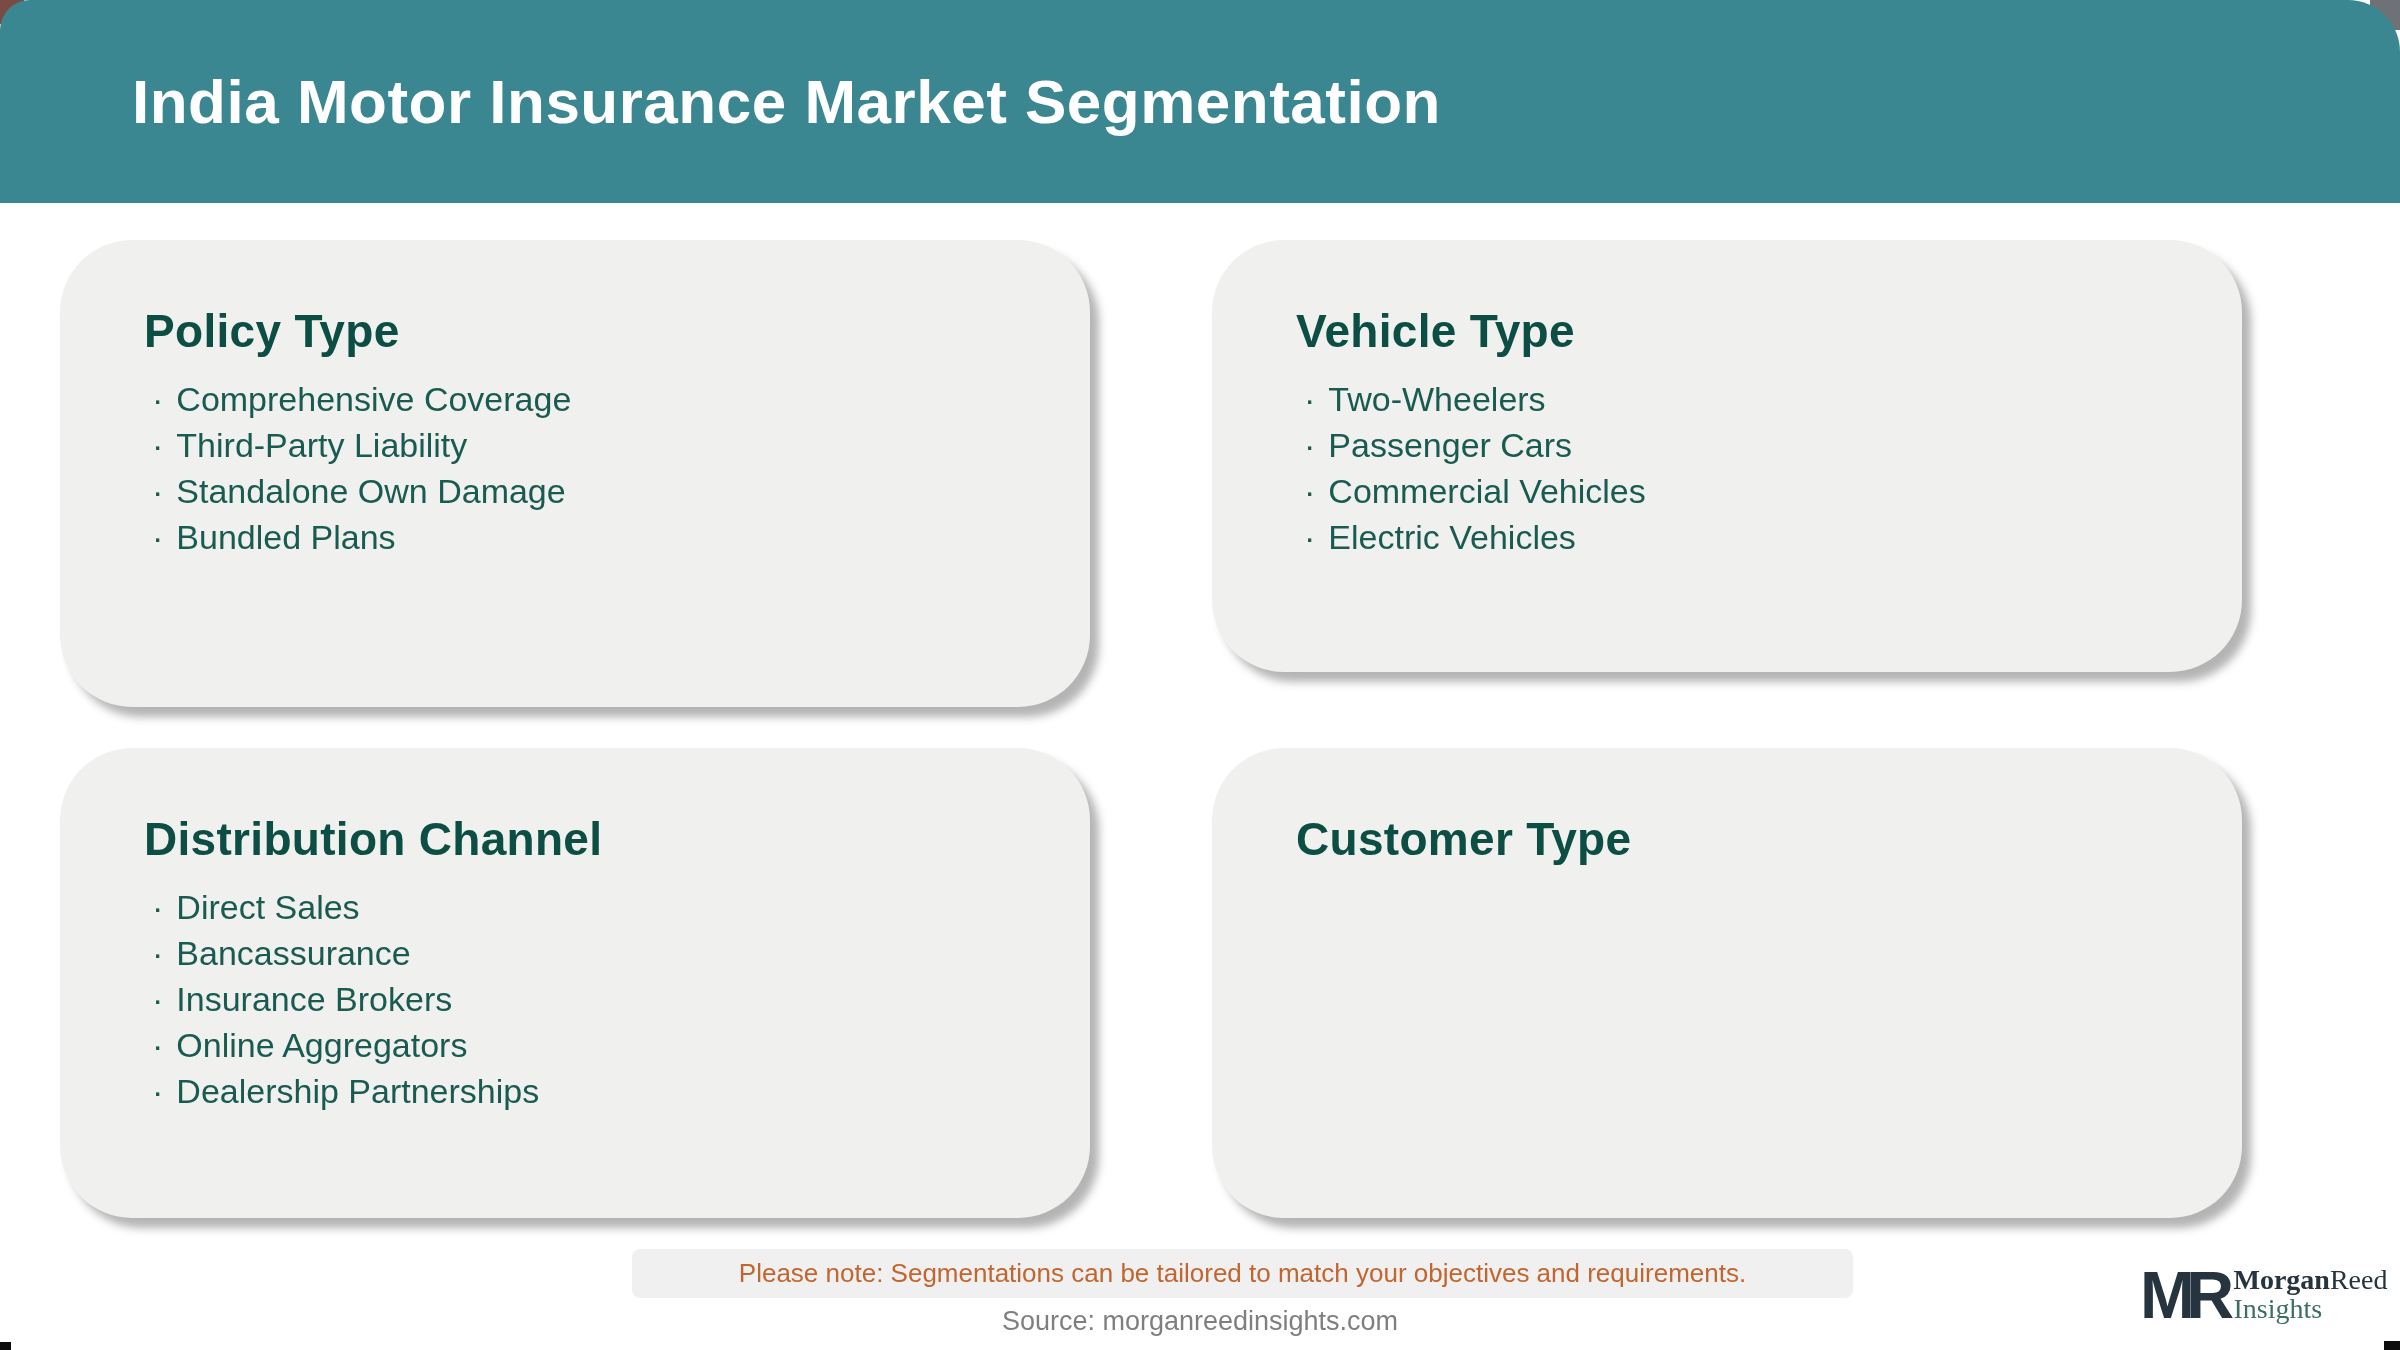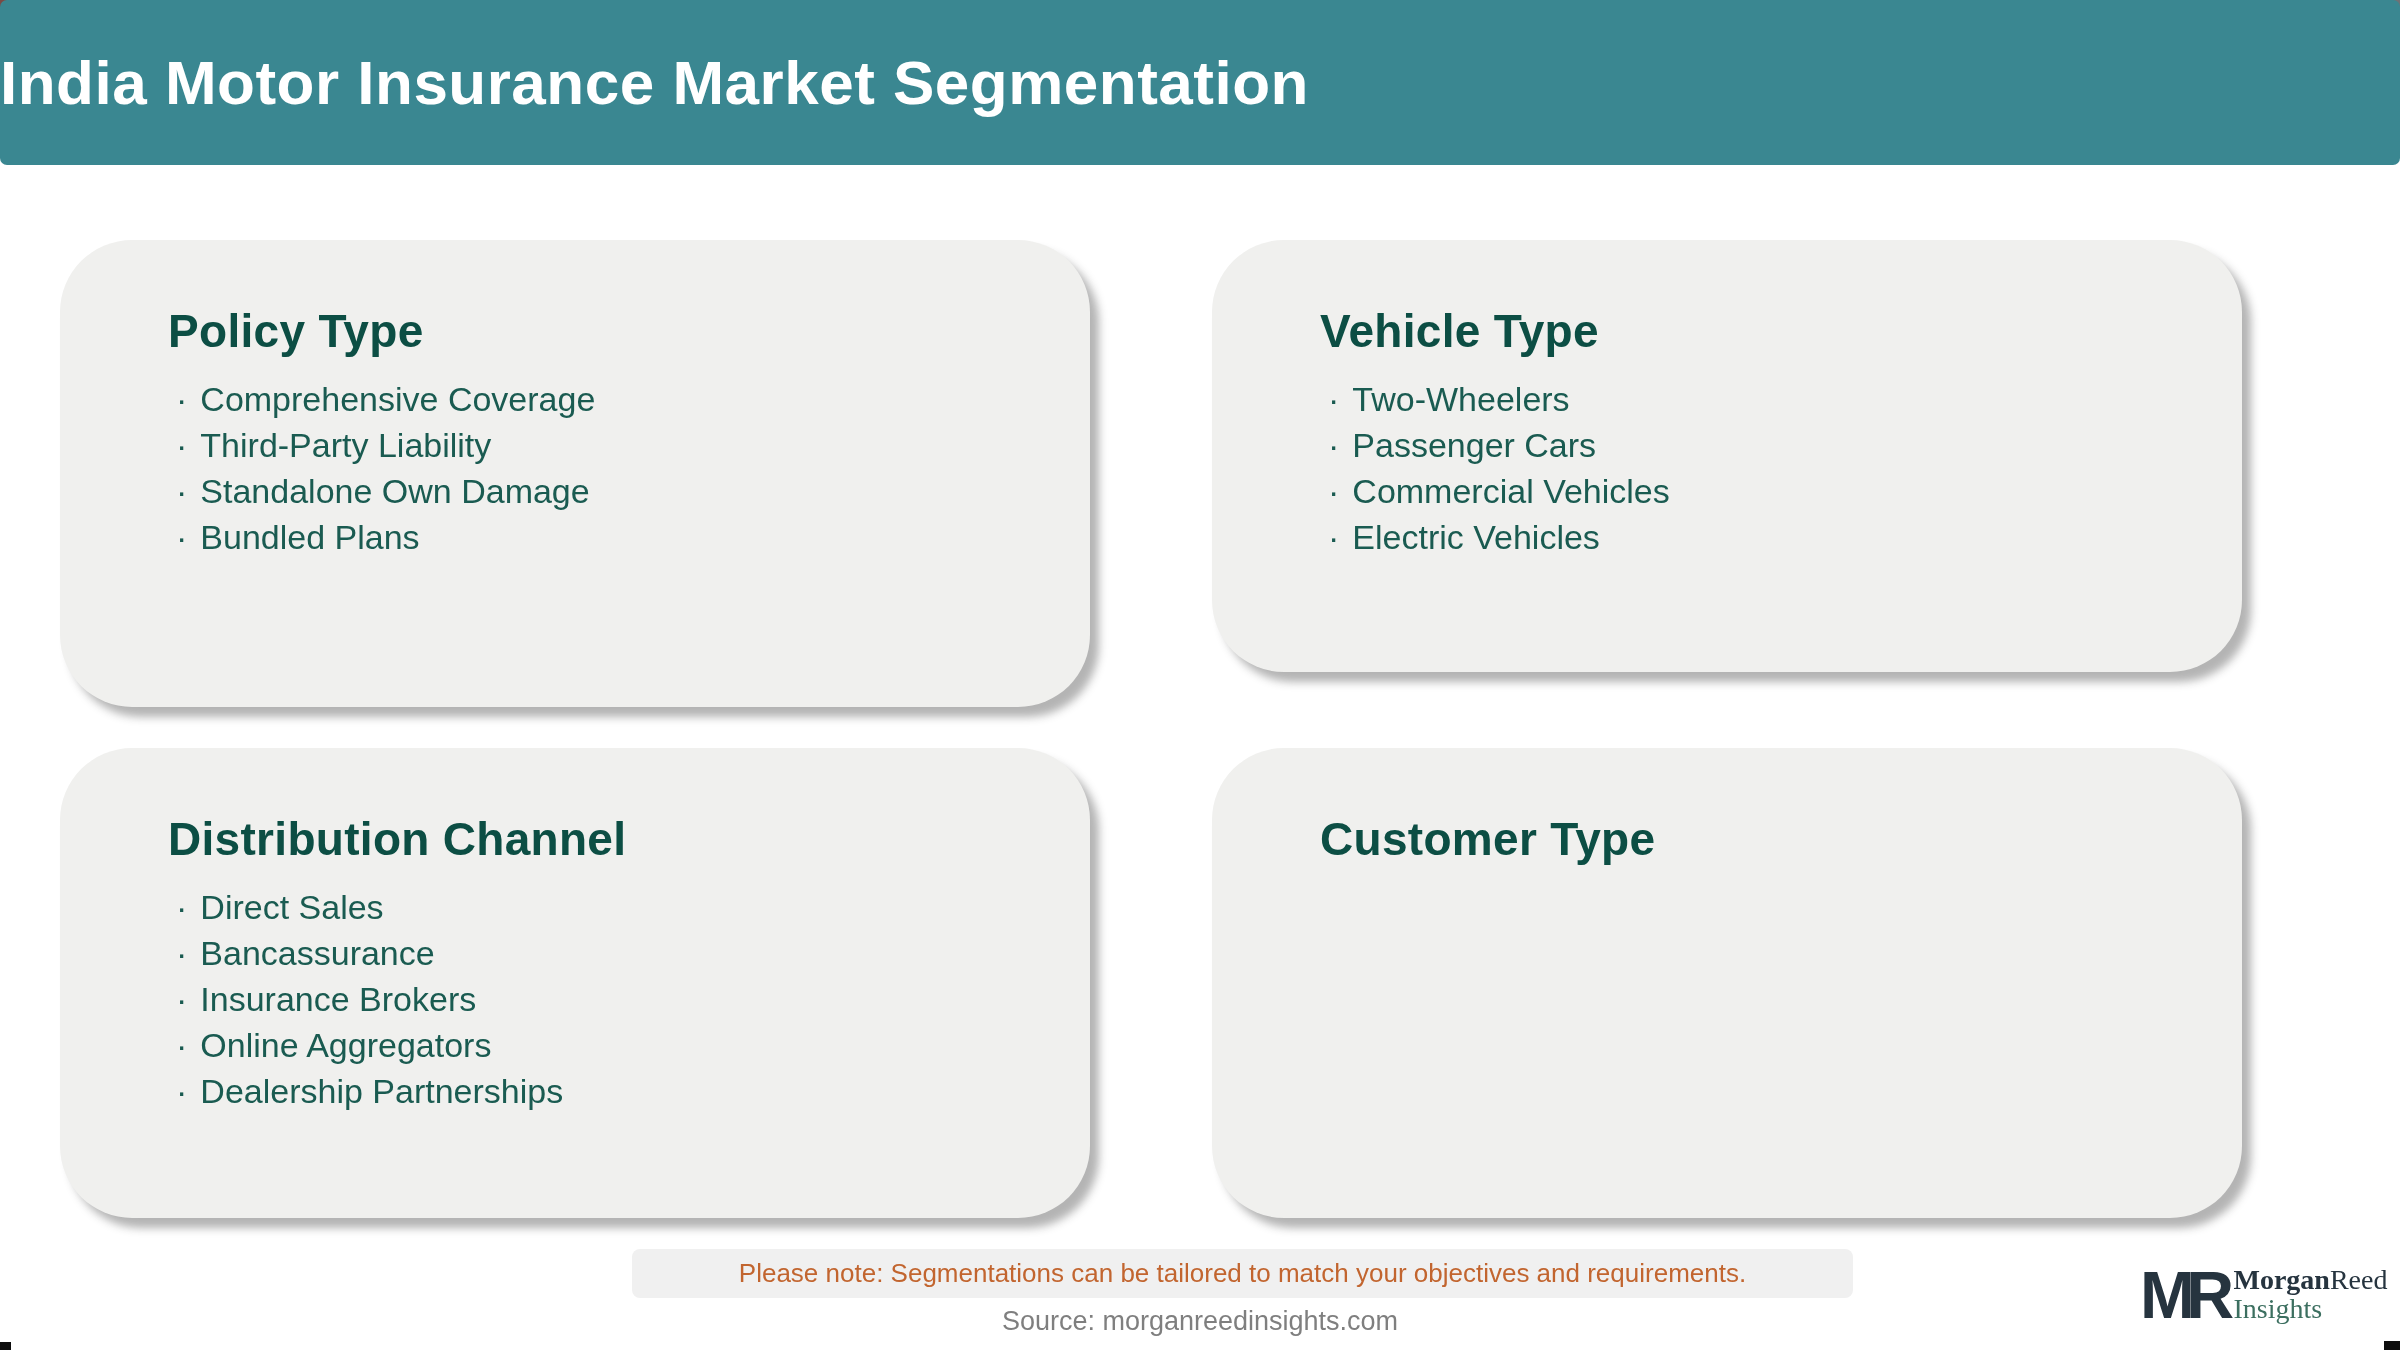--- a/index.html
+++ b/index.html
@@ -17,43 +17,43 @@
     position: absolute; left: 0; top: 0;
     width: 24px; height: 24px; background: #7c4a44;
   }
   .artifact-tr {
     position: absolute; right: 0; top: 0;
     width: 30px; height: 30px; background: #6e7276;
   }
 
   .header {
     position: absolute; left: 0; top: 0; right: 0;
-    height: 165px;
+    height: 203px;
     background: #3a8791;
     border-top-left-radius: 30px;
     border-top-right-radius: 52px;
     display: flex; align-items: center;
+    padding-left: 132px;
     box-sizing: border-box;
-    border-radius: 7px;
   }
   .page-title {
     color: #ffffff;
     font-size: 62px;
     font-weight: 700;
     letter-spacing: 0.5px;
   }
 
   .card {
     position: absolute;
     width: 1030px;
     background: #f0f0ee;
     border-radius: 72px;
     box-shadow: 9px 10px 9px rgba(40, 40, 40, 0.35);
     box-sizing: border-box;
-    padding: 64px 40px 0 108px;
+    padding: 64px 40px 0 84px;
   }
   .card-1 { left: 60px;   top: 240px; height: 467px; }
   .card-2 { left: 1212px; top: 240px; height: 432px; }
   .card-3 { left: 60px;   top: 748px; height: 470px; }
   .card-4 { left: 1212px; top: 748px; height: 470px; }
 
   .card-title {
     margin: 0 0 18px 0;
     font-size: 46px;
     font-weight: 700;

